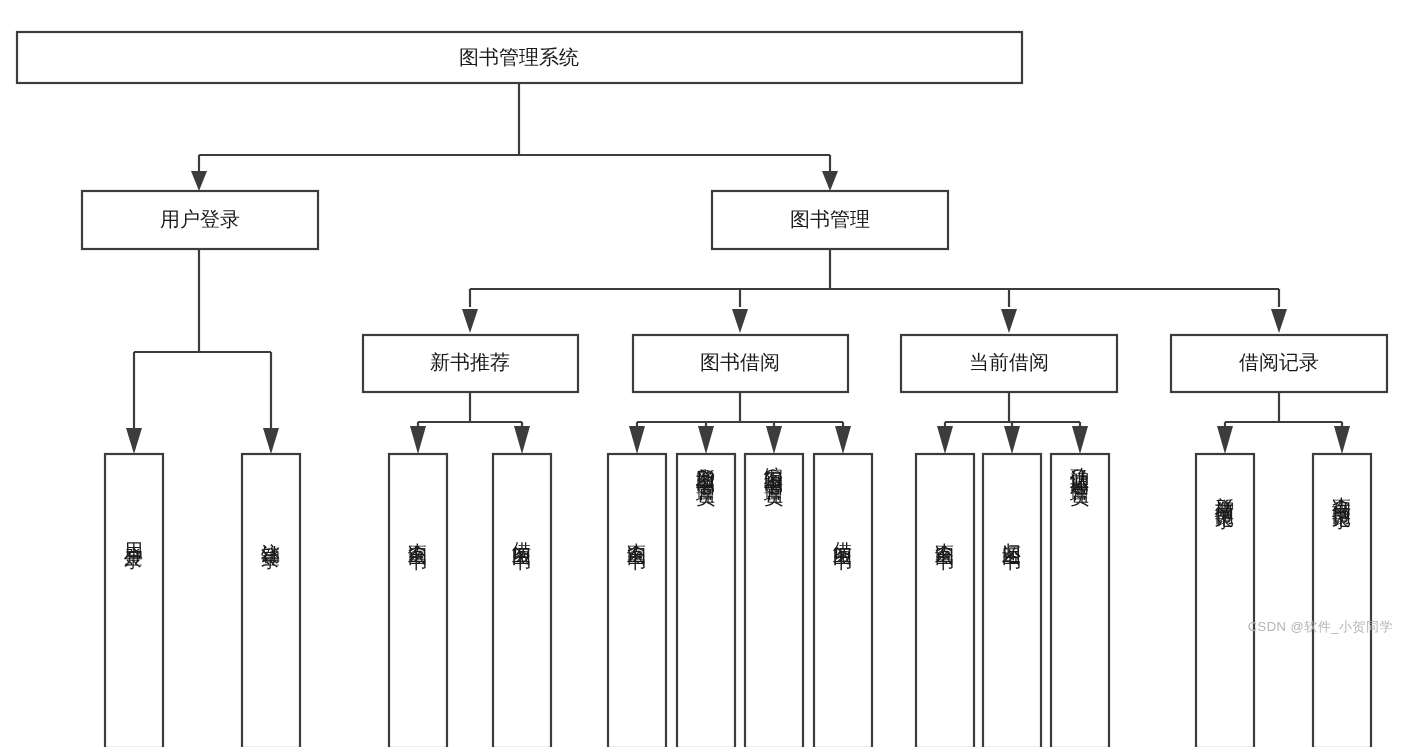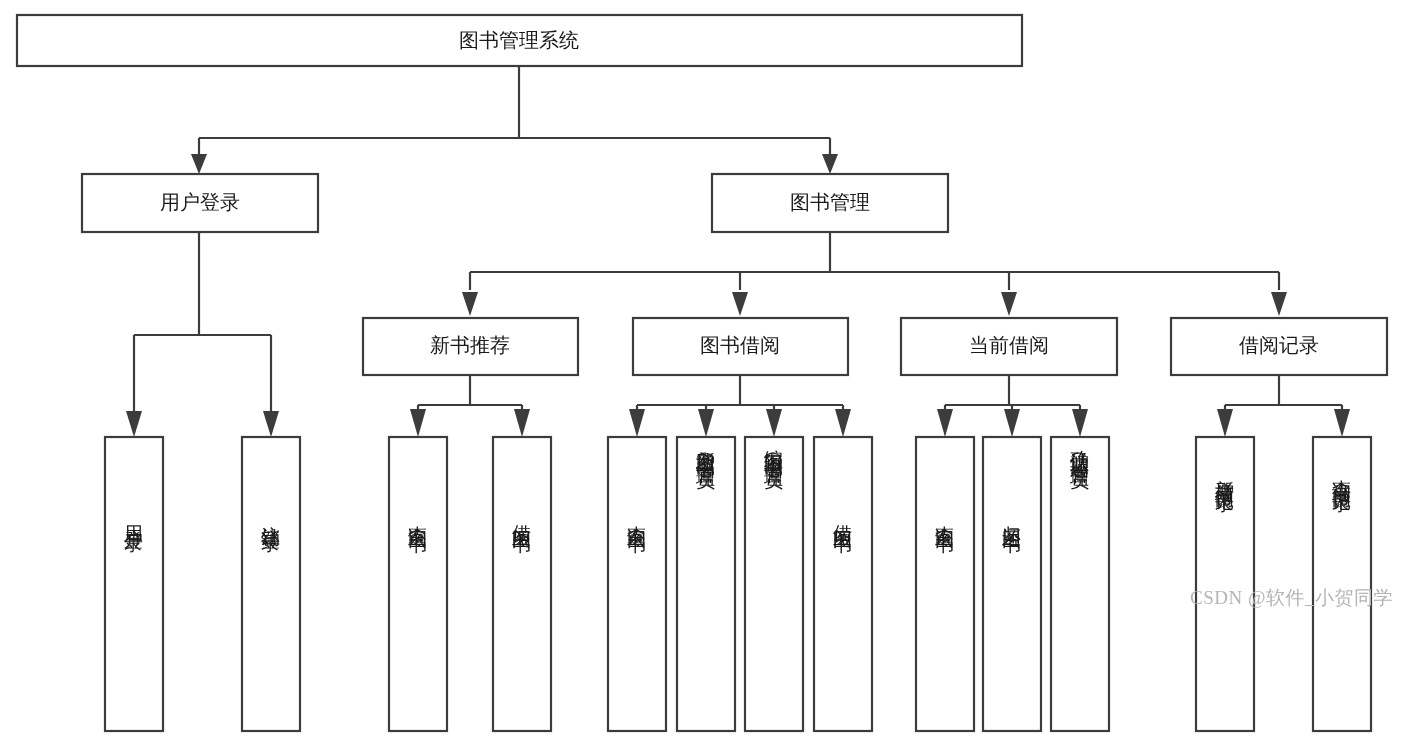--- a/index.html
+++ b/index.html
@@ -11,20 +11,21 @@
     width: 1405px;
     height: 747px;
     font-family: "Liberation Sans", "DejaVu Sans", sans-serif;
     overflow: hidden;
     position: relative;
   }
   #diagram-root {
     position: relative;
     width: 1405px;
     height: 631px;
+    margin-top: 17px;
   }
   svg.flow {
     position: absolute;
     left: 0;
     top: 0;
     width: 1405px;
     height: 747px;
     display: block;
   }
   .node-box {
@@ -55,23 +56,23 @@
     font-size: 19px;
     fill: #1a1a1a;
     writing-mode: vertical-rl;
     text-orientation: upright;
     text-anchor: middle;
     letter-spacing: 3px;
   }
   .watermark {
     position: absolute;
     right: 12px;
-    bottom: 20px;
-    font-family: Liberation Serif, serif;
-    font-size: 19px;
+    bottom: 12px;
+    font-family: Liberation Sans, sans-serif;
+    font-size: 13px;
     color: #b4b4b4;
     letter-spacing: 0.5px;
     pointer-events: none;
     user-select: none;
     white-space: nowrap;
   }
 </style>
 </head>
 <body>
 

